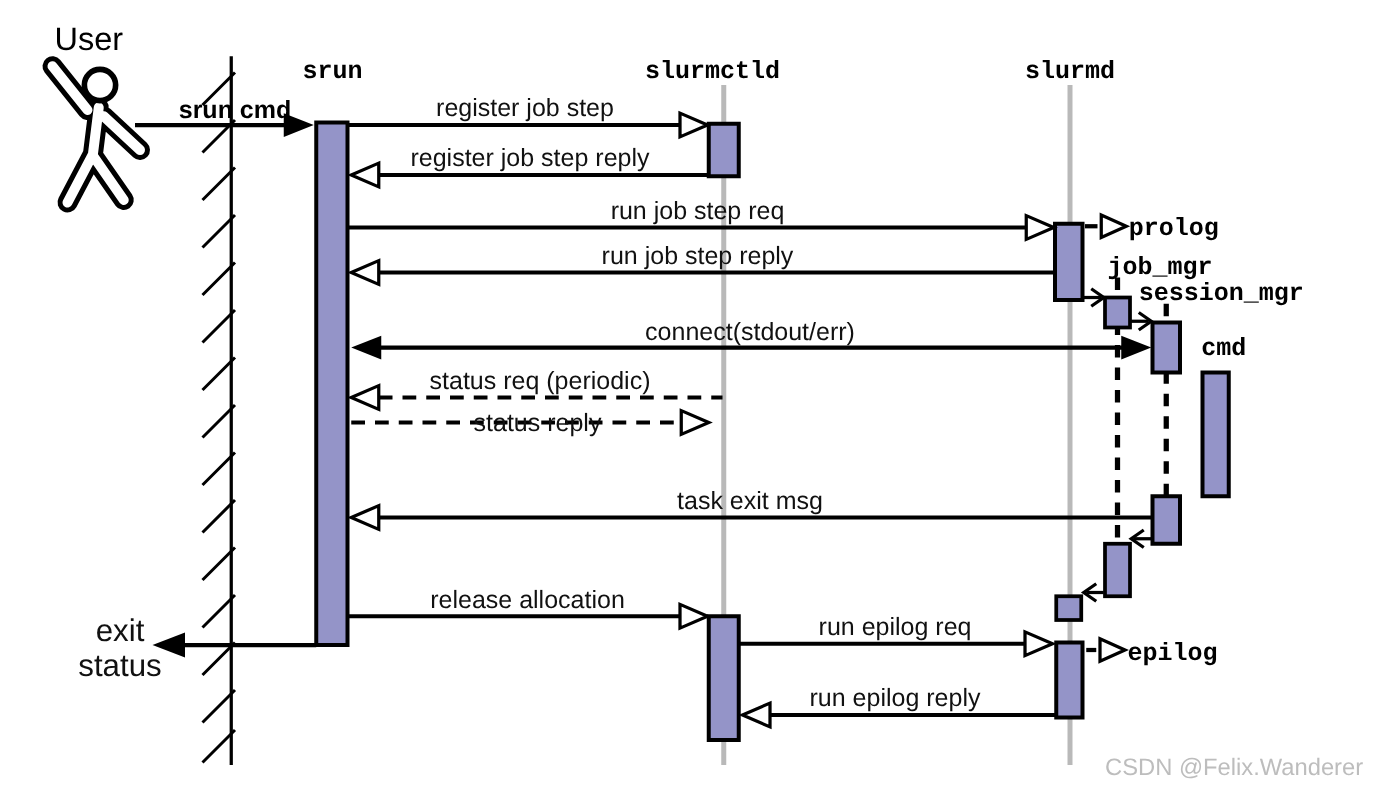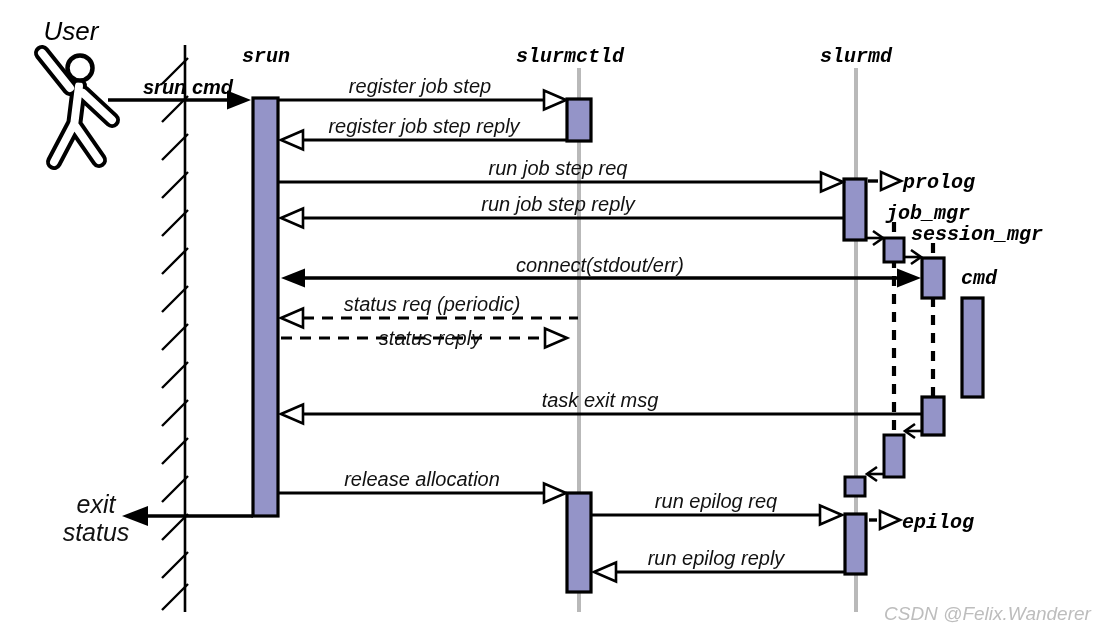--- a/index.html
+++ b/index.html
@@ -3,21 +3,20 @@
 <meta charset="utf-8">
 <style>
   html, body { margin: 0; padding: 0; background: #ffffff; }
   .canvas {
     position: relative;
     width: 1098px;
     height: 633px;
     background: #ffffff;
     font-family: "Liberation Sans", sans-serif;
     overflow: hidden;
-    font-style: italic;
   }
   svg { display: block; }
   .lbl  { font-family: "Liberation Sans", sans-serif; font-size: 20px; fill: #111; }
   .lblb { font-weight: bold; fill: #000; }
   .big  { font-size: 25px; }
   .usr  { font-size: 26px; }
   .mono { font-family: "Liberation Mono", "DejaVu Sans Mono", monospace; font-weight: bold; font-size: 20px; fill: #000; }
   .wm   { font-family: "Liberation Sans", sans-serif; font-size: 19px; }
 </style>
 </head>

